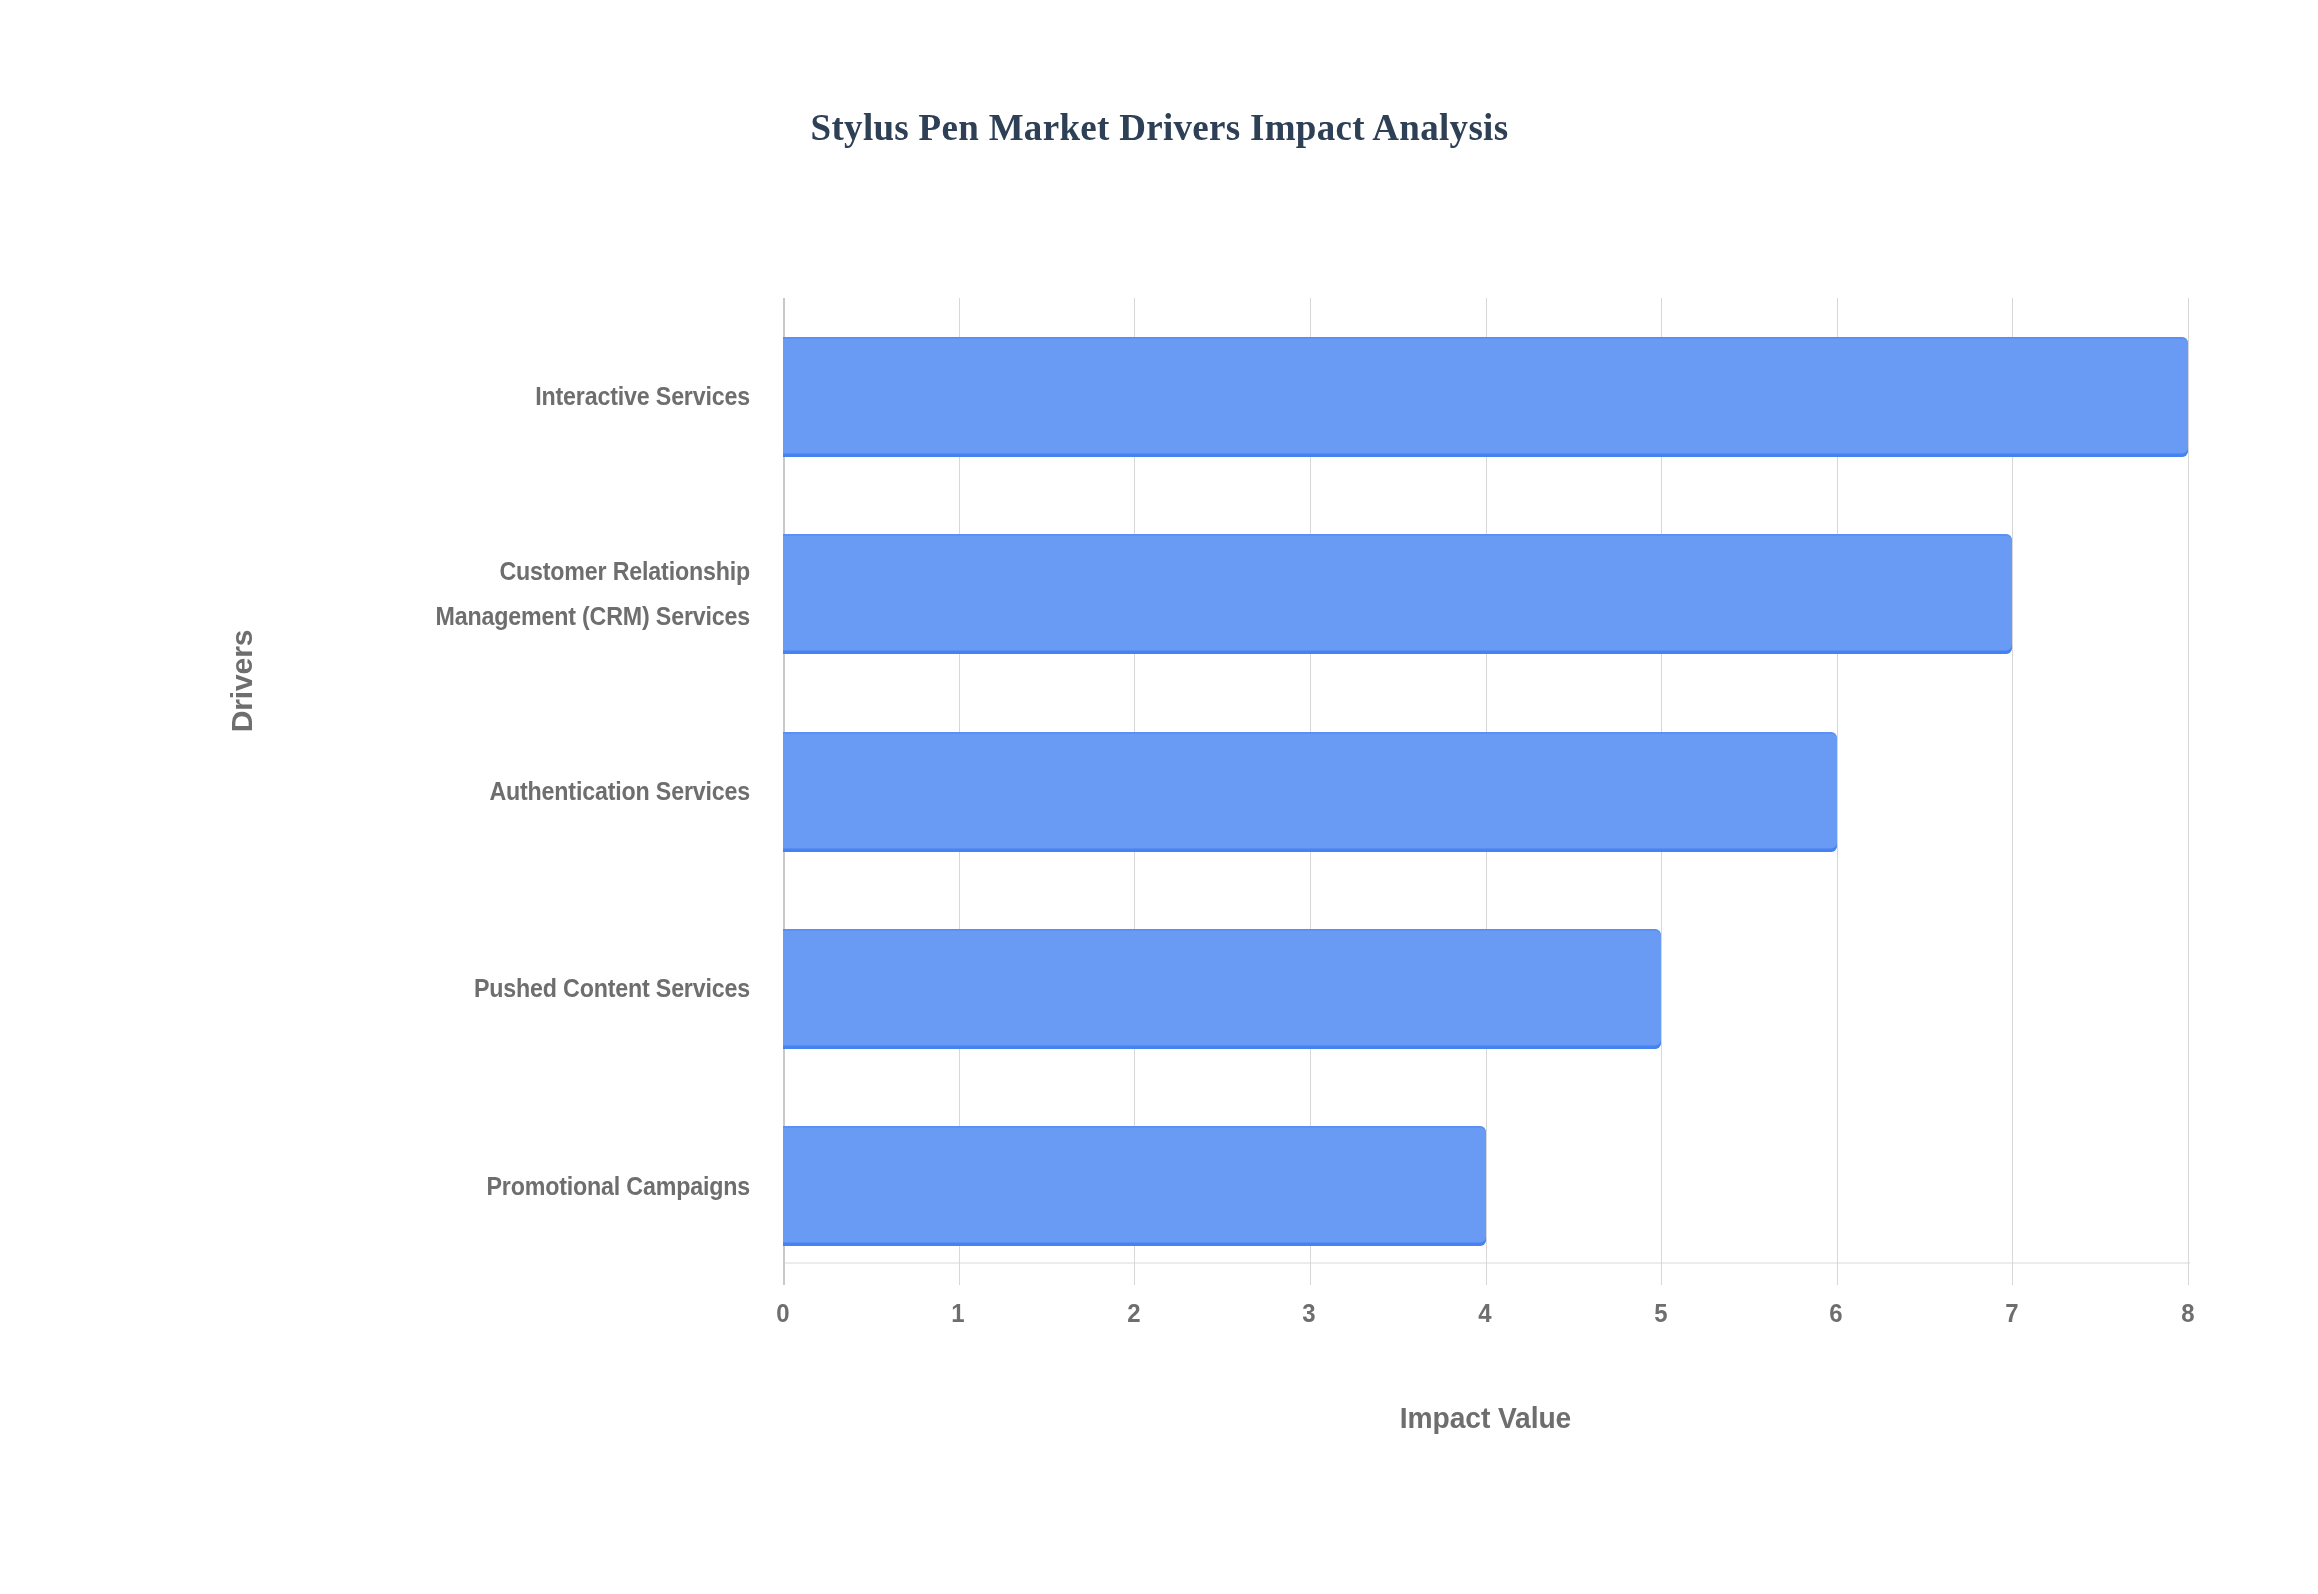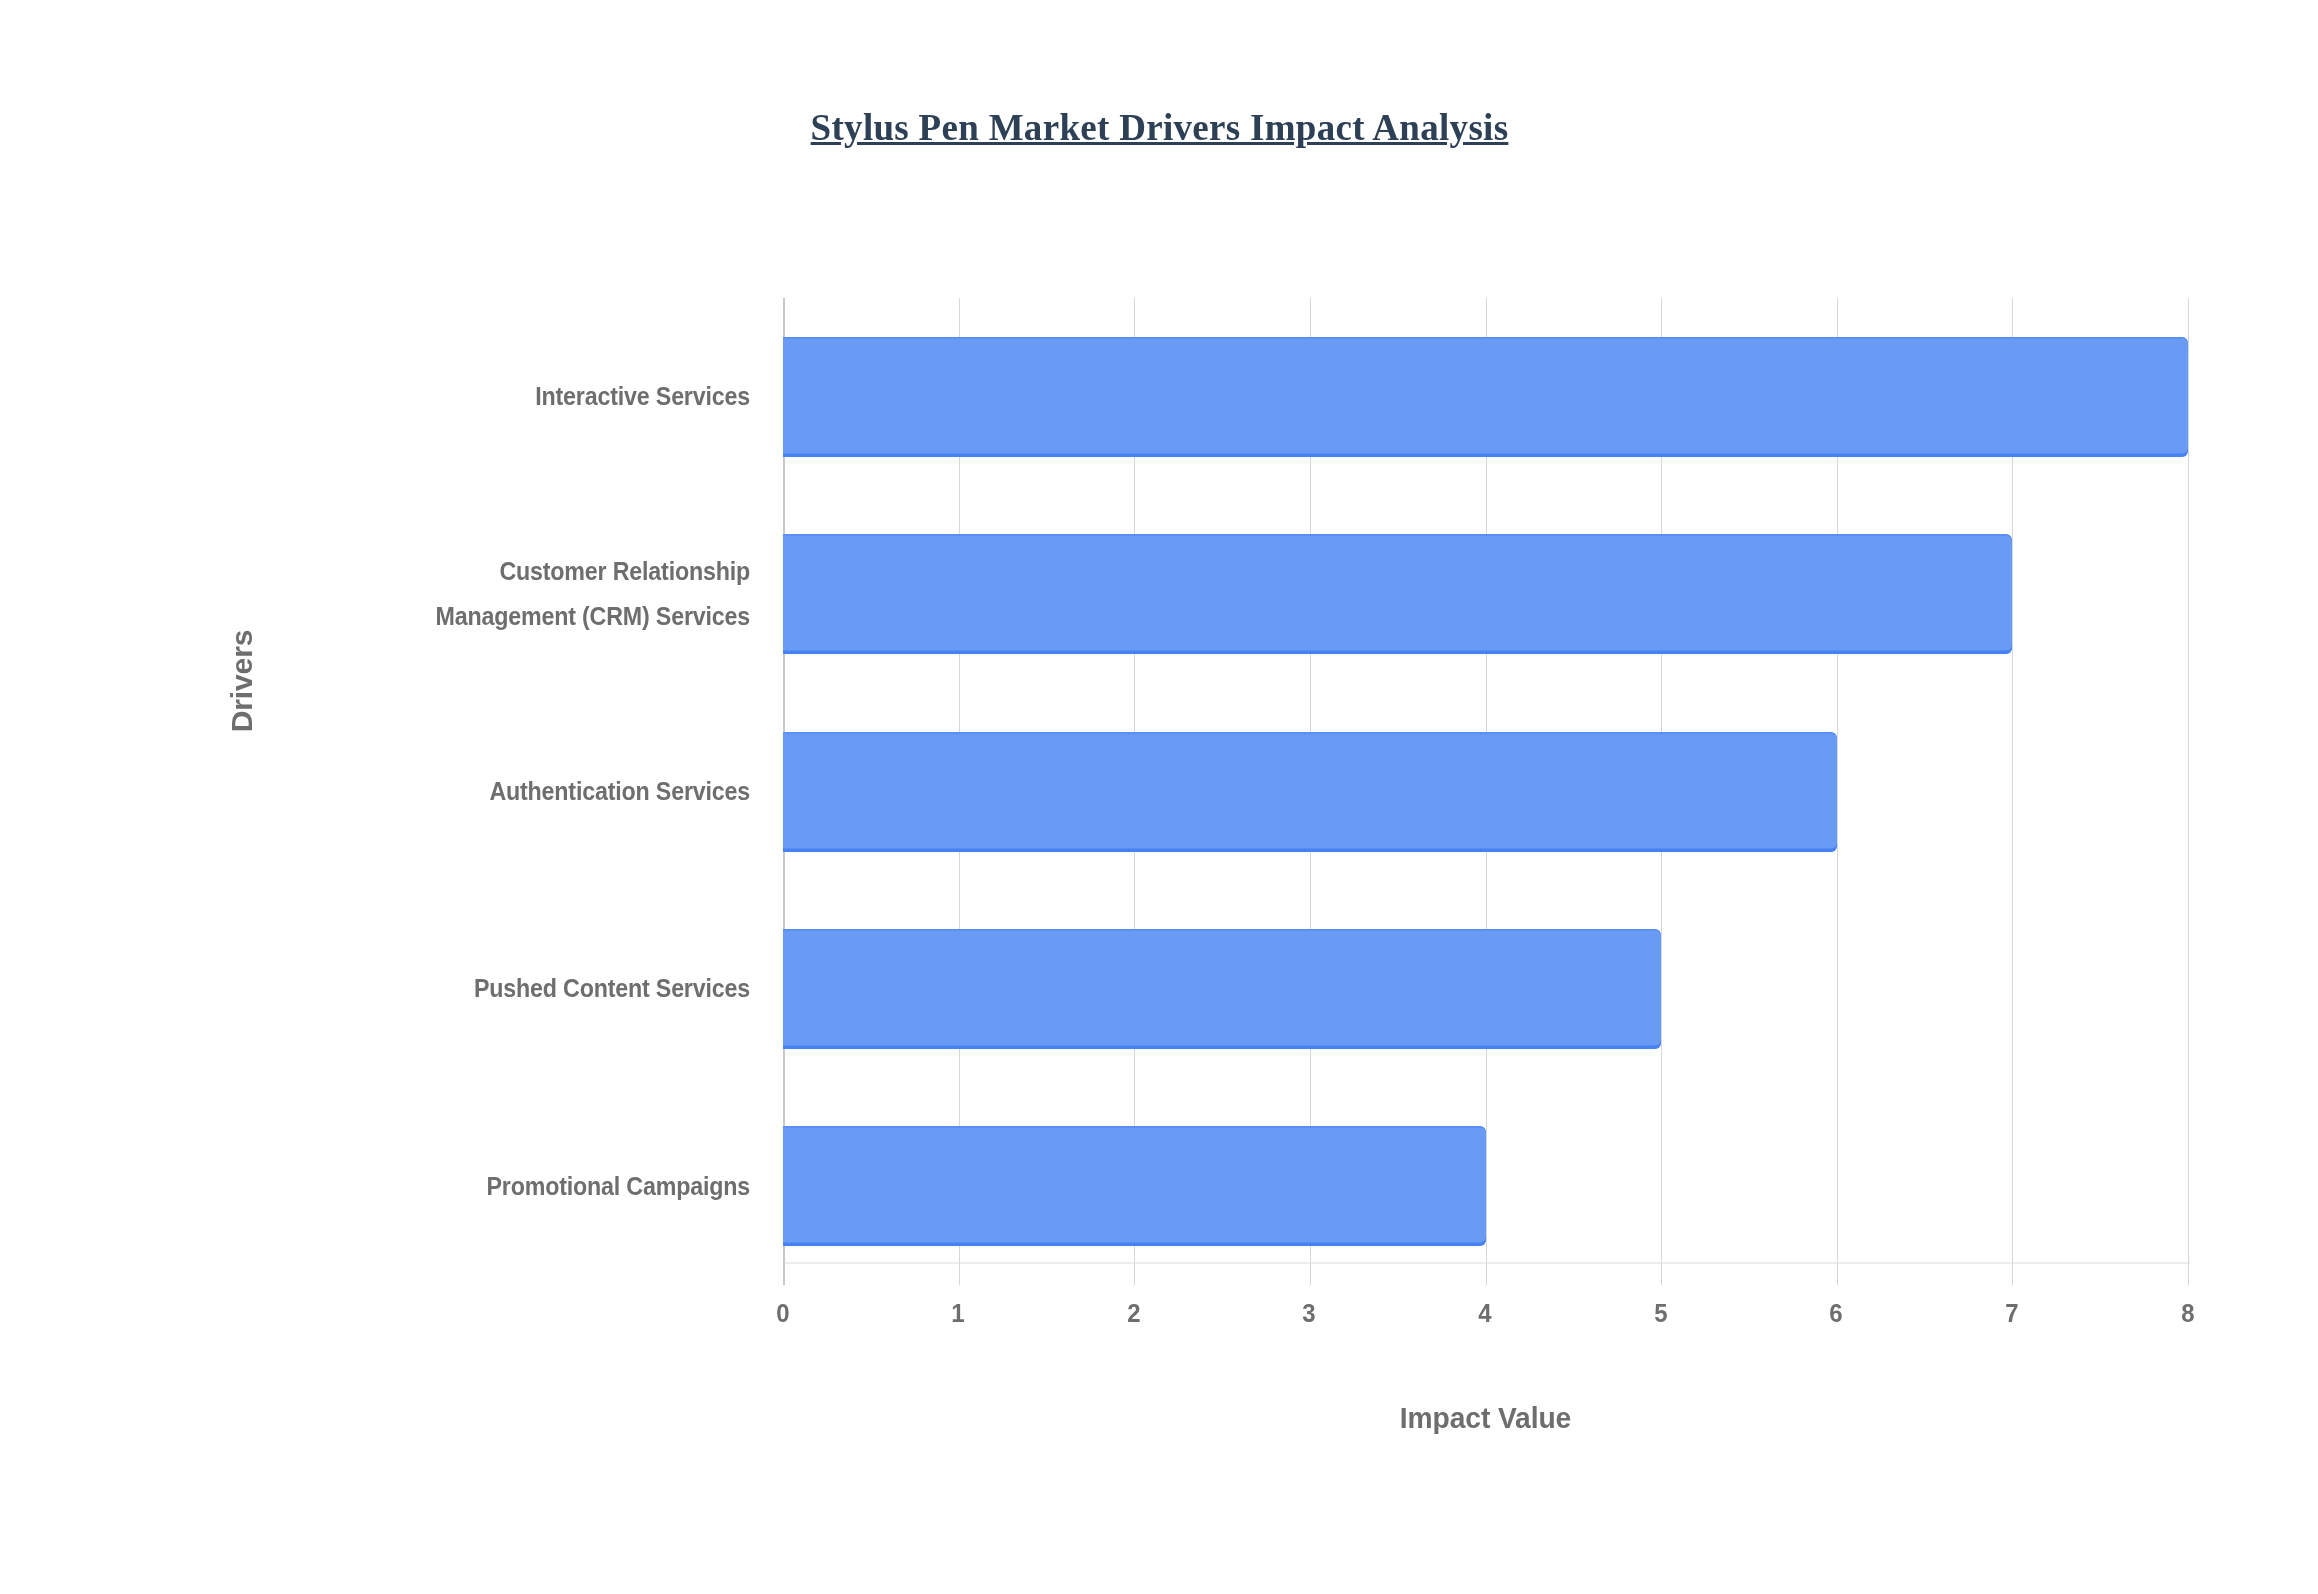--- a/index.html
+++ b/index.html
@@ -27,21 +27,20 @@
     top: 106px;
     left: 0;
     width: 2319px;
     text-align: center;
     font-family: "Liberation Serif", serif;
     font-weight: bold;
     font-size: 37px;
     letter-spacing: 0.3px;
     color: #2e4055;
     white-space: nowrap;
-    text-decoration: underline;
   }
 
   
   
   .plot-area {
     position: absolute;
     left: 783px;
     top: 298px;
     width: 1405px;
     height: 987px;

